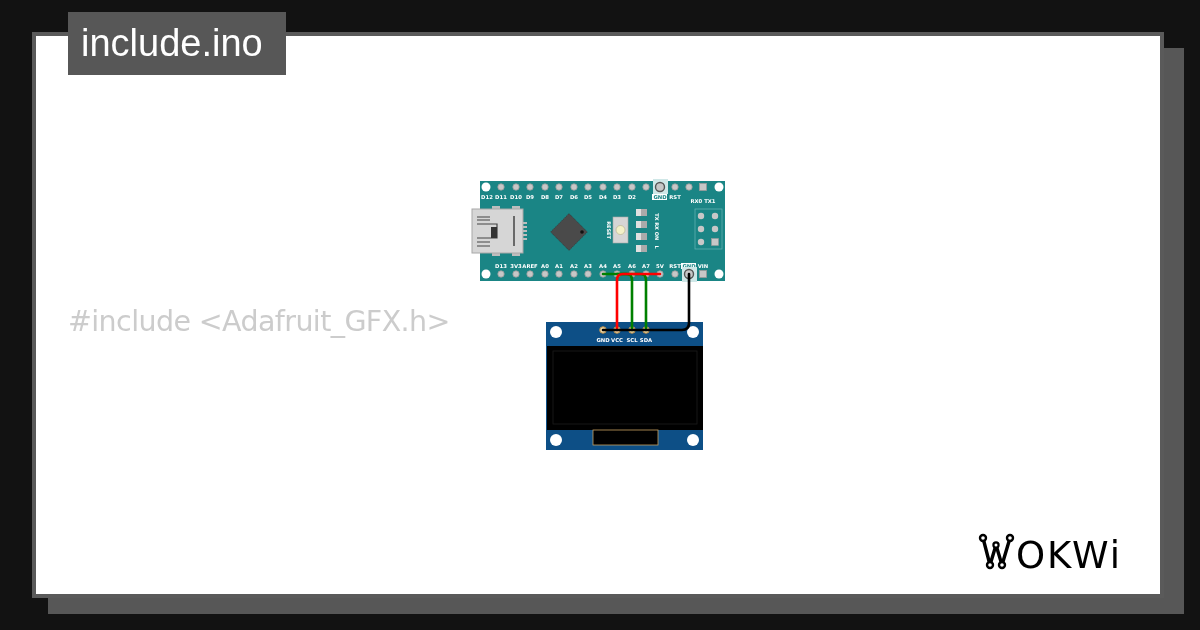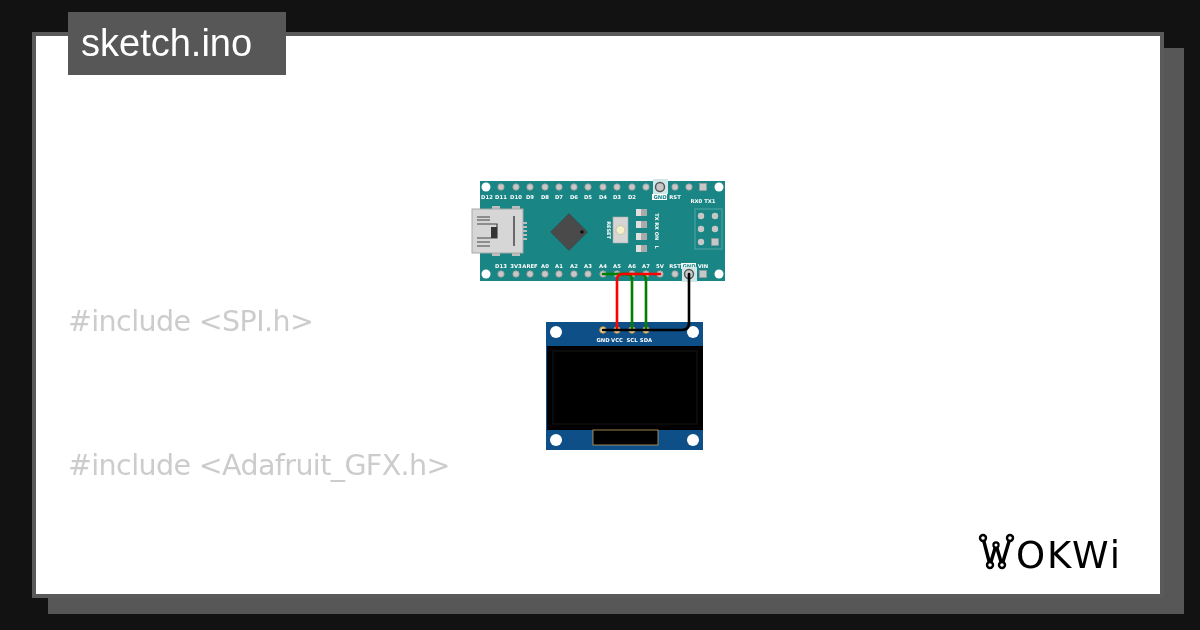--- a/index.html
+++ b/index.html
@@ -32,32 +32,31 @@
   .diagram { position: absolute; left: 0; top: 0; }
   .logo { position: absolute; left: 976px; top: 528px; }
 </style>
 </head>
 <body>
 
 <div class="shadow"></div>
 
 <div class="card">
   <div class="code">
-    <span class="line">#include &lt;SPI.h&gt;</span>
     <span class="line">#include &lt;Adafruit_GFX.h&gt;</span>
     
     
     
     
     
     
   </div>
 </div>
 
-<div class="title-tab">sketch.ino</div>
+<div class="title-tab">include.ino</div>
 
 <svg class="diagram" width="1200" height="630" viewBox="0 0 1200 630">
 
   <g>
     <rect x="480" y="181" width="245" height="100" fill="#1a8585"></rect>
 
     <circle cx="486" cy="187" r="4.5" fill="#ffffff"></circle>
     <circle cx="719" cy="187" r="4.5" fill="#ffffff"></circle>
     <circle cx="486" cy="274" r="4.5" fill="#ffffff"></circle>
     <circle cx="719" cy="274" r="4.5" fill="#ffffff"></circle>

